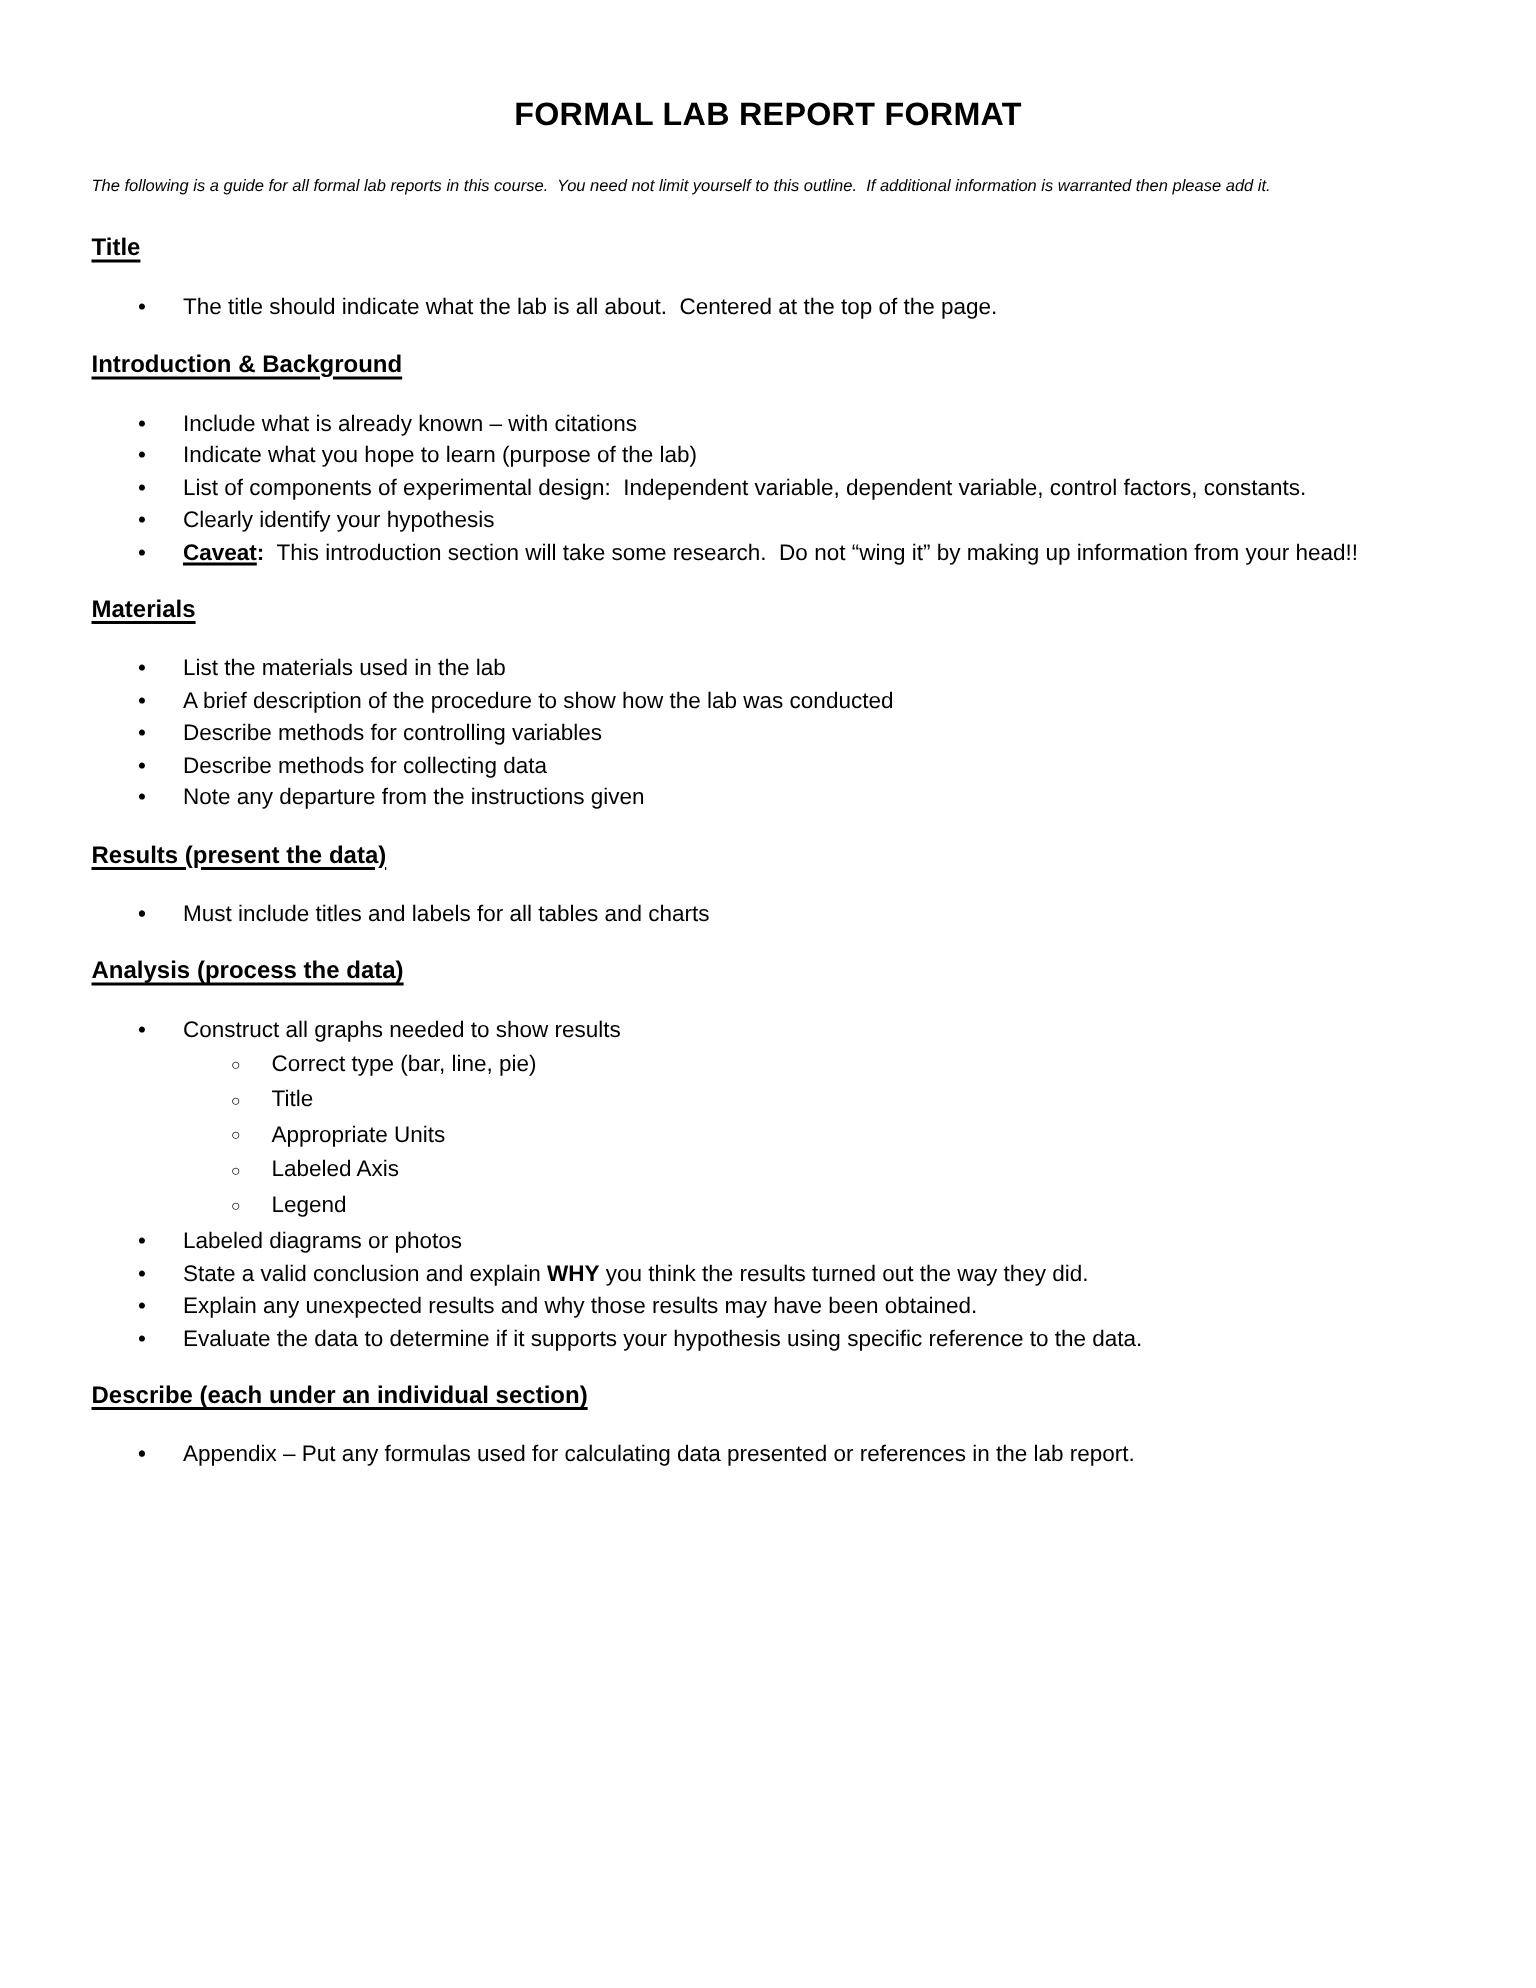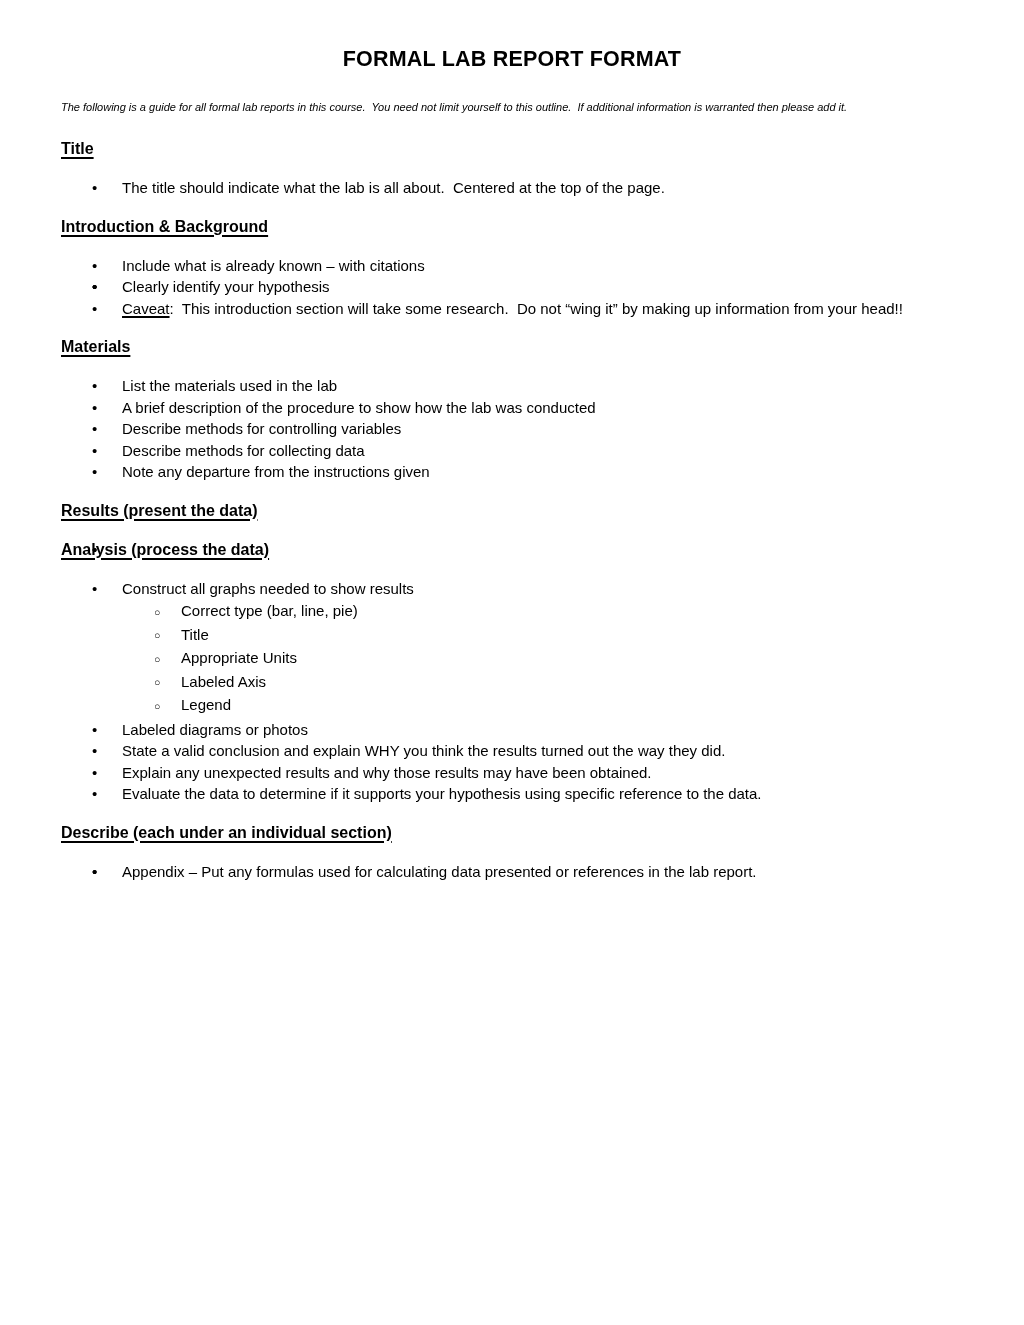--- a/index.html
+++ b/index.html
@@ -12,21 +12,21 @@
     background: #ffffff;
     color: #000000;
     font-family: "Liberation Sans", sans-serif;
     font-size: 15px;
     overflow: hidden;
   }
   .content {
     padding: 0 61px 0 61px;
   }
   .doc-title {
-    padding-top: 46px;
+    padding-top: 63px;
     text-align: center;
     font-size: 21.5px;
     font-weight: 700;
     letter-spacing: 0.2px;
     line-height: 26px;
     margin-left: -61px;
     margin-right: -61px;
   }
   .intro {
     margin-top: 22px;
@@ -65,21 +65,21 @@
     padding-left: 59px;
     line-height: 23.5px;
   }
   li.sub-item > .marker {
     position: absolute;
     left: 32px;
     top: 1.5px;
     font-size: 10.5px;
   }
   .seg { white-space: pre-wrap; }
-  .seg.b { font-weight: 400; }
+  .seg.b { font-weight: 700; }
   .seg.u {
     text-decoration: underline;
     text-decoration-thickness: 1.5px;
     text-underline-offset: 2px;
   }
 </style>
 </head>
 <body>
 
 <div class="page">
@@ -87,39 +87,39 @@
     <div class="doc-title">FORMAL LAB REPORT FORMAT</div>
     <div class="intro">The following is a guide for all formal lab reports in this course.  You need not limit yourself to this outline.  If additional information is warranted then please add it.</div>
     <div id="sections">
         <div class="section-heading"><span class="heading-text">Title</span></div>
         <ul class="bullet-list">
           <li class="bullet-item"><span class="marker">•</span><span class="seg">The title should indicate what the lab is all about.  Centered at the top of the page.</span></li>
         </ul>
         <div class="section-heading"><span class="heading-text">Introduction &amp; Background</span></div>
         <ul class="bullet-list">
           <li class="bullet-item"><span class="marker">•</span><span class="seg">Include what is already known – with citations</span></li>
-          <li class="bullet-item"><span class="marker">•</span></li>
-          <li class="bullet-item"><span class="marker">•</span></li>
+          <li class="bullet-item"><span class="marker">•</span><span class="seg">Indicate what you hope to learn (purpose of the lab)</span></li>
+          <li class="bullet-item"><span class="marker">•</span><span class="seg">List of components of experimental design:  Independent variable, dependent variable, control factors, constants.</span></li>
           <li class="bullet-item"><span class="marker">•</span><span class="seg">Clearly identify your hypothesis</span></li>
           <li class="bullet-item"><span class="marker">•</span><span class="seg b u">Caveat</span><span class="seg b">:</span><span class="seg">  This introduction section will take some research.  Do not “wing it” by making up information from your head!!</span></li>
         </ul>
         <div class="section-heading"><span class="heading-text">Materials</span></div>
         <ul class="bullet-list">
           <li class="bullet-item"><span class="marker">•</span><span class="seg">List the materials used in the lab</span></li>
         </ul>
         <ul class="bullet-list">
           <li class="bullet-item"><span class="marker">•</span><span class="seg">A brief description of the procedure to show how the lab was conducted</span></li>
           <li class="bullet-item"><span class="marker">•</span><span class="seg">Describe methods for controlling variables</span></li>
           <li class="bullet-item"><span class="marker">•</span><span class="seg">Describe methods for collecting data</span></li>
           <li class="bullet-item"><span class="marker">•</span><span class="seg">Note any departure from the instructions given</span></li>
         </ul>
         <div class="section-heading"><span class="heading-text">Results (present the data)</span></div>
         <ul class="bullet-list">
           <li class="bullet-item"><span class="marker">•</span></li>
-          <li class="bullet-item"><span class="marker">•</span></li>
+          <li class="bullet-item"><span class="marker">•</span><span class="seg">Must include titles and labels for all tables and charts</span></li>
         </ul>
         <div class="section-heading"><span class="heading-text">Analysis (process the data)</span></div>
         <ul class="bullet-list">
           <li class="bullet-item"><span class="marker">•</span><span class="seg">Construct all graphs needed to show results</span><ul class="sub-list">
               <li class="sub-item"><span class="marker">○</span><span class="seg">Correct type (bar, line, pie)</span></li>
               <li class="sub-item"><span class="marker">○</span><span class="seg">Title</span></li>
               <li class="sub-item"><span class="marker">○</span><span class="seg">Appropriate Units</span></li>
               <li class="sub-item"><span class="marker">○</span><span class="seg">Labeled Axis</span></li>
               <li class="sub-item"><span class="marker">○</span><span class="seg">Legend</span></li>
             </ul></li>

